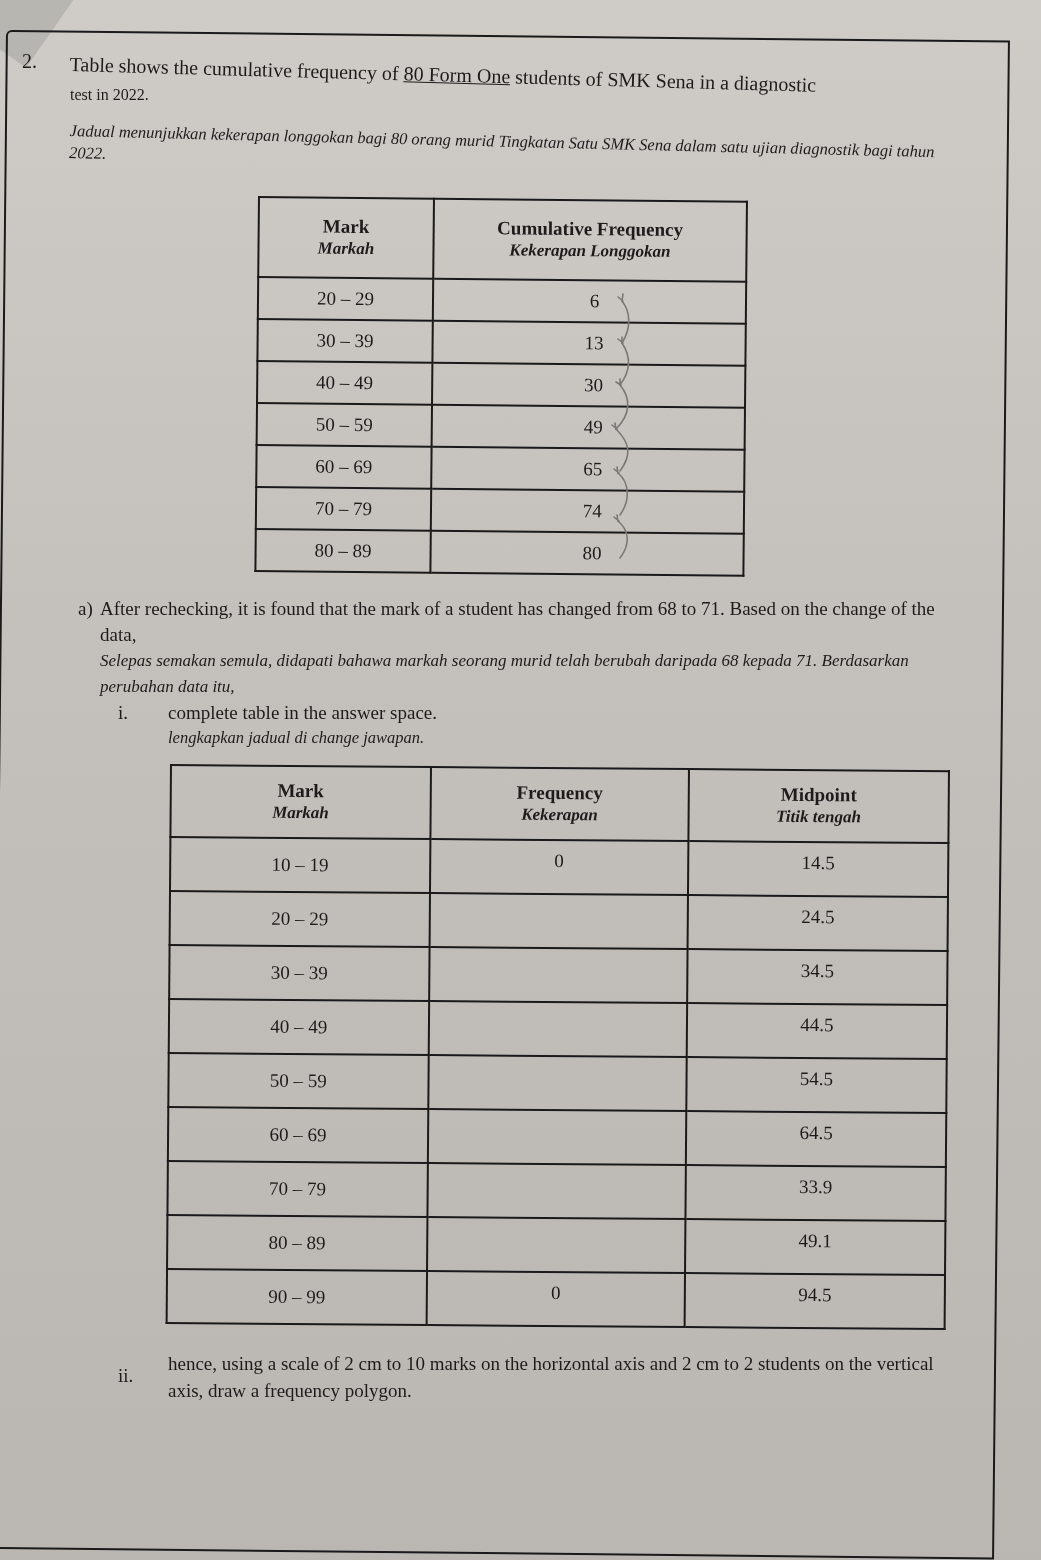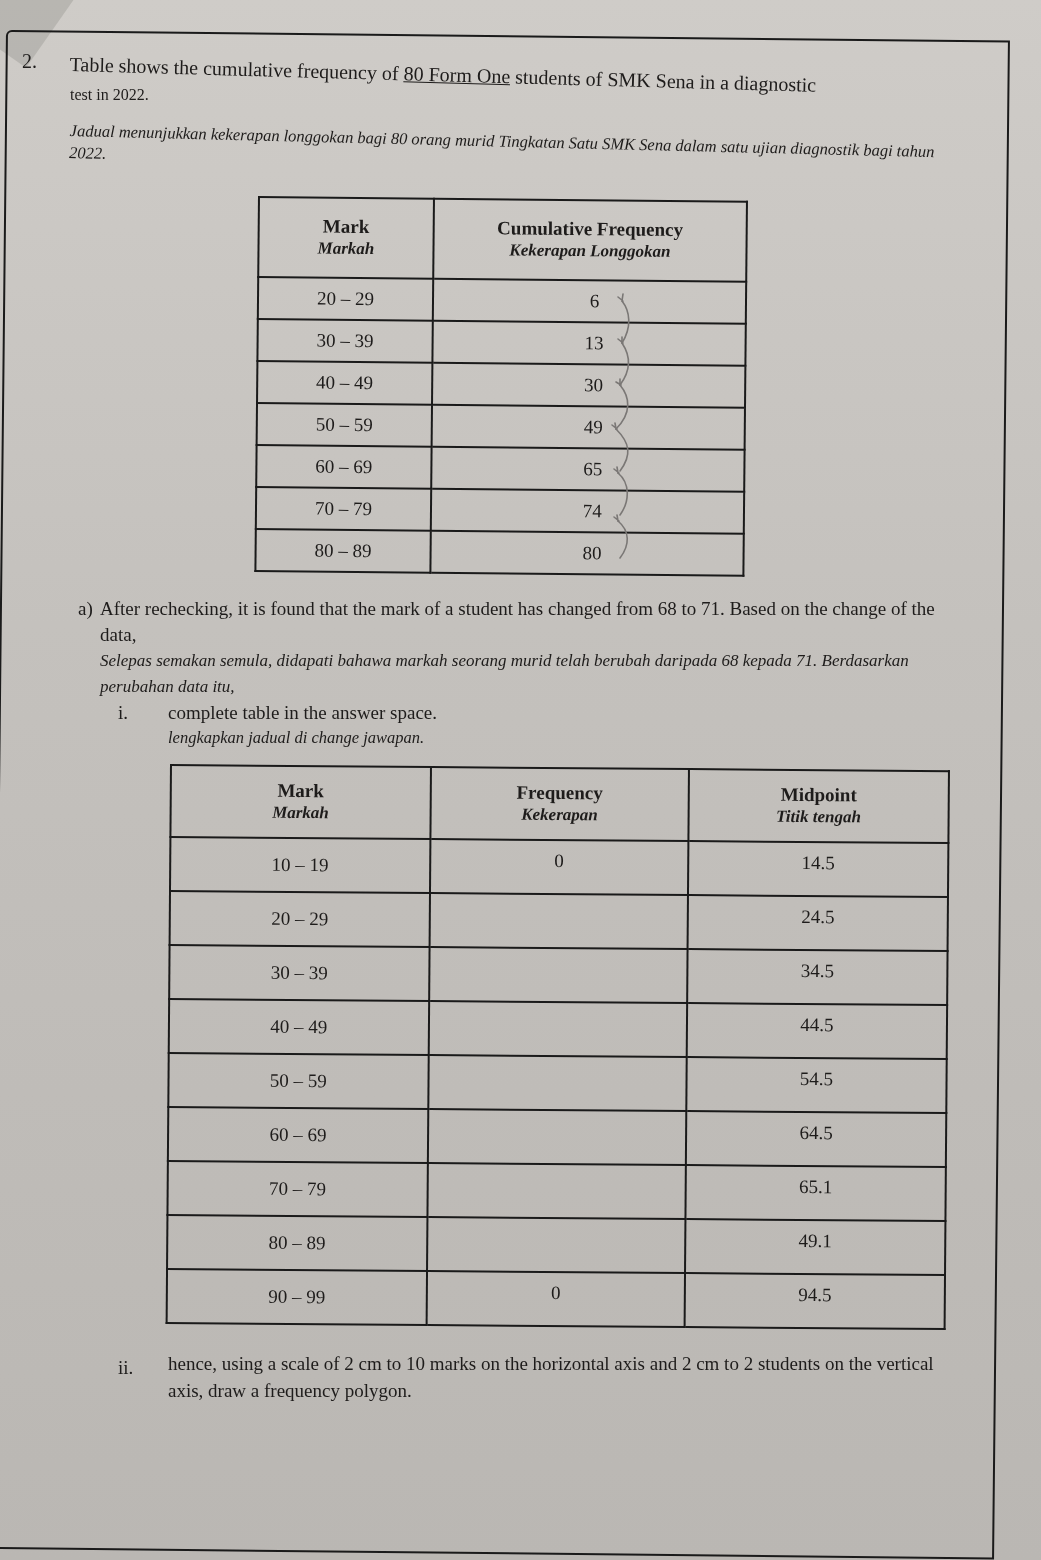--- a/index.html
+++ b/index.html
@@ -173,21 +173,21 @@
     .t2 .c3 { width: 260px; }
     .t2 td.c3 span, .t2 td.c2 span { position: relative; top: -6px; }
     .part-ii {
       position: absolute;
       left: 118px;
       top: 1350px;
       width: 850px;
       font-size: 19px;
       line-height: 27px;
     }
-    .part-ii .label { position: absolute; left: 0; top: 4px; }
+    .part-ii .label { position: absolute; left: 0; top: 12px; }
     .part-ii .body { margin-left: 50px; }
     .part-ii .malay {
       font-style: italic;
       font-size: 16.5px;
       line-height: 27px;
       text-align: justify;
     }
   </style>
 </head>
 <body>
@@ -327,21 +327,21 @@
         <td class="c3"><span>54.5</span></td>
       </tr>
       <tr>
         <td class="c1">60 – 69</td>
         <td class="c2"><span></span></td>
         <td class="c3"><span>64.5</span></td>
       </tr>
       <tr>
         <td class="c1">70 – 79</td>
         <td class="c2"><span></span></td>
-        <td class="c3"><span>65.1</span></td>
+        <td class="c3"><span>33.9</span></td>
       </tr>
       <tr>
         <td class="c1">80 – 89</td>
         <td class="c2"><span></span></td>
         <td class="c3"><span>49.1</span></td>
       </tr>
       <tr>
         <td class="c1">90 – 99</td>
         <td class="c2"><span>0</span></td>
         <td class="c3"><span>94.5</span></td>

